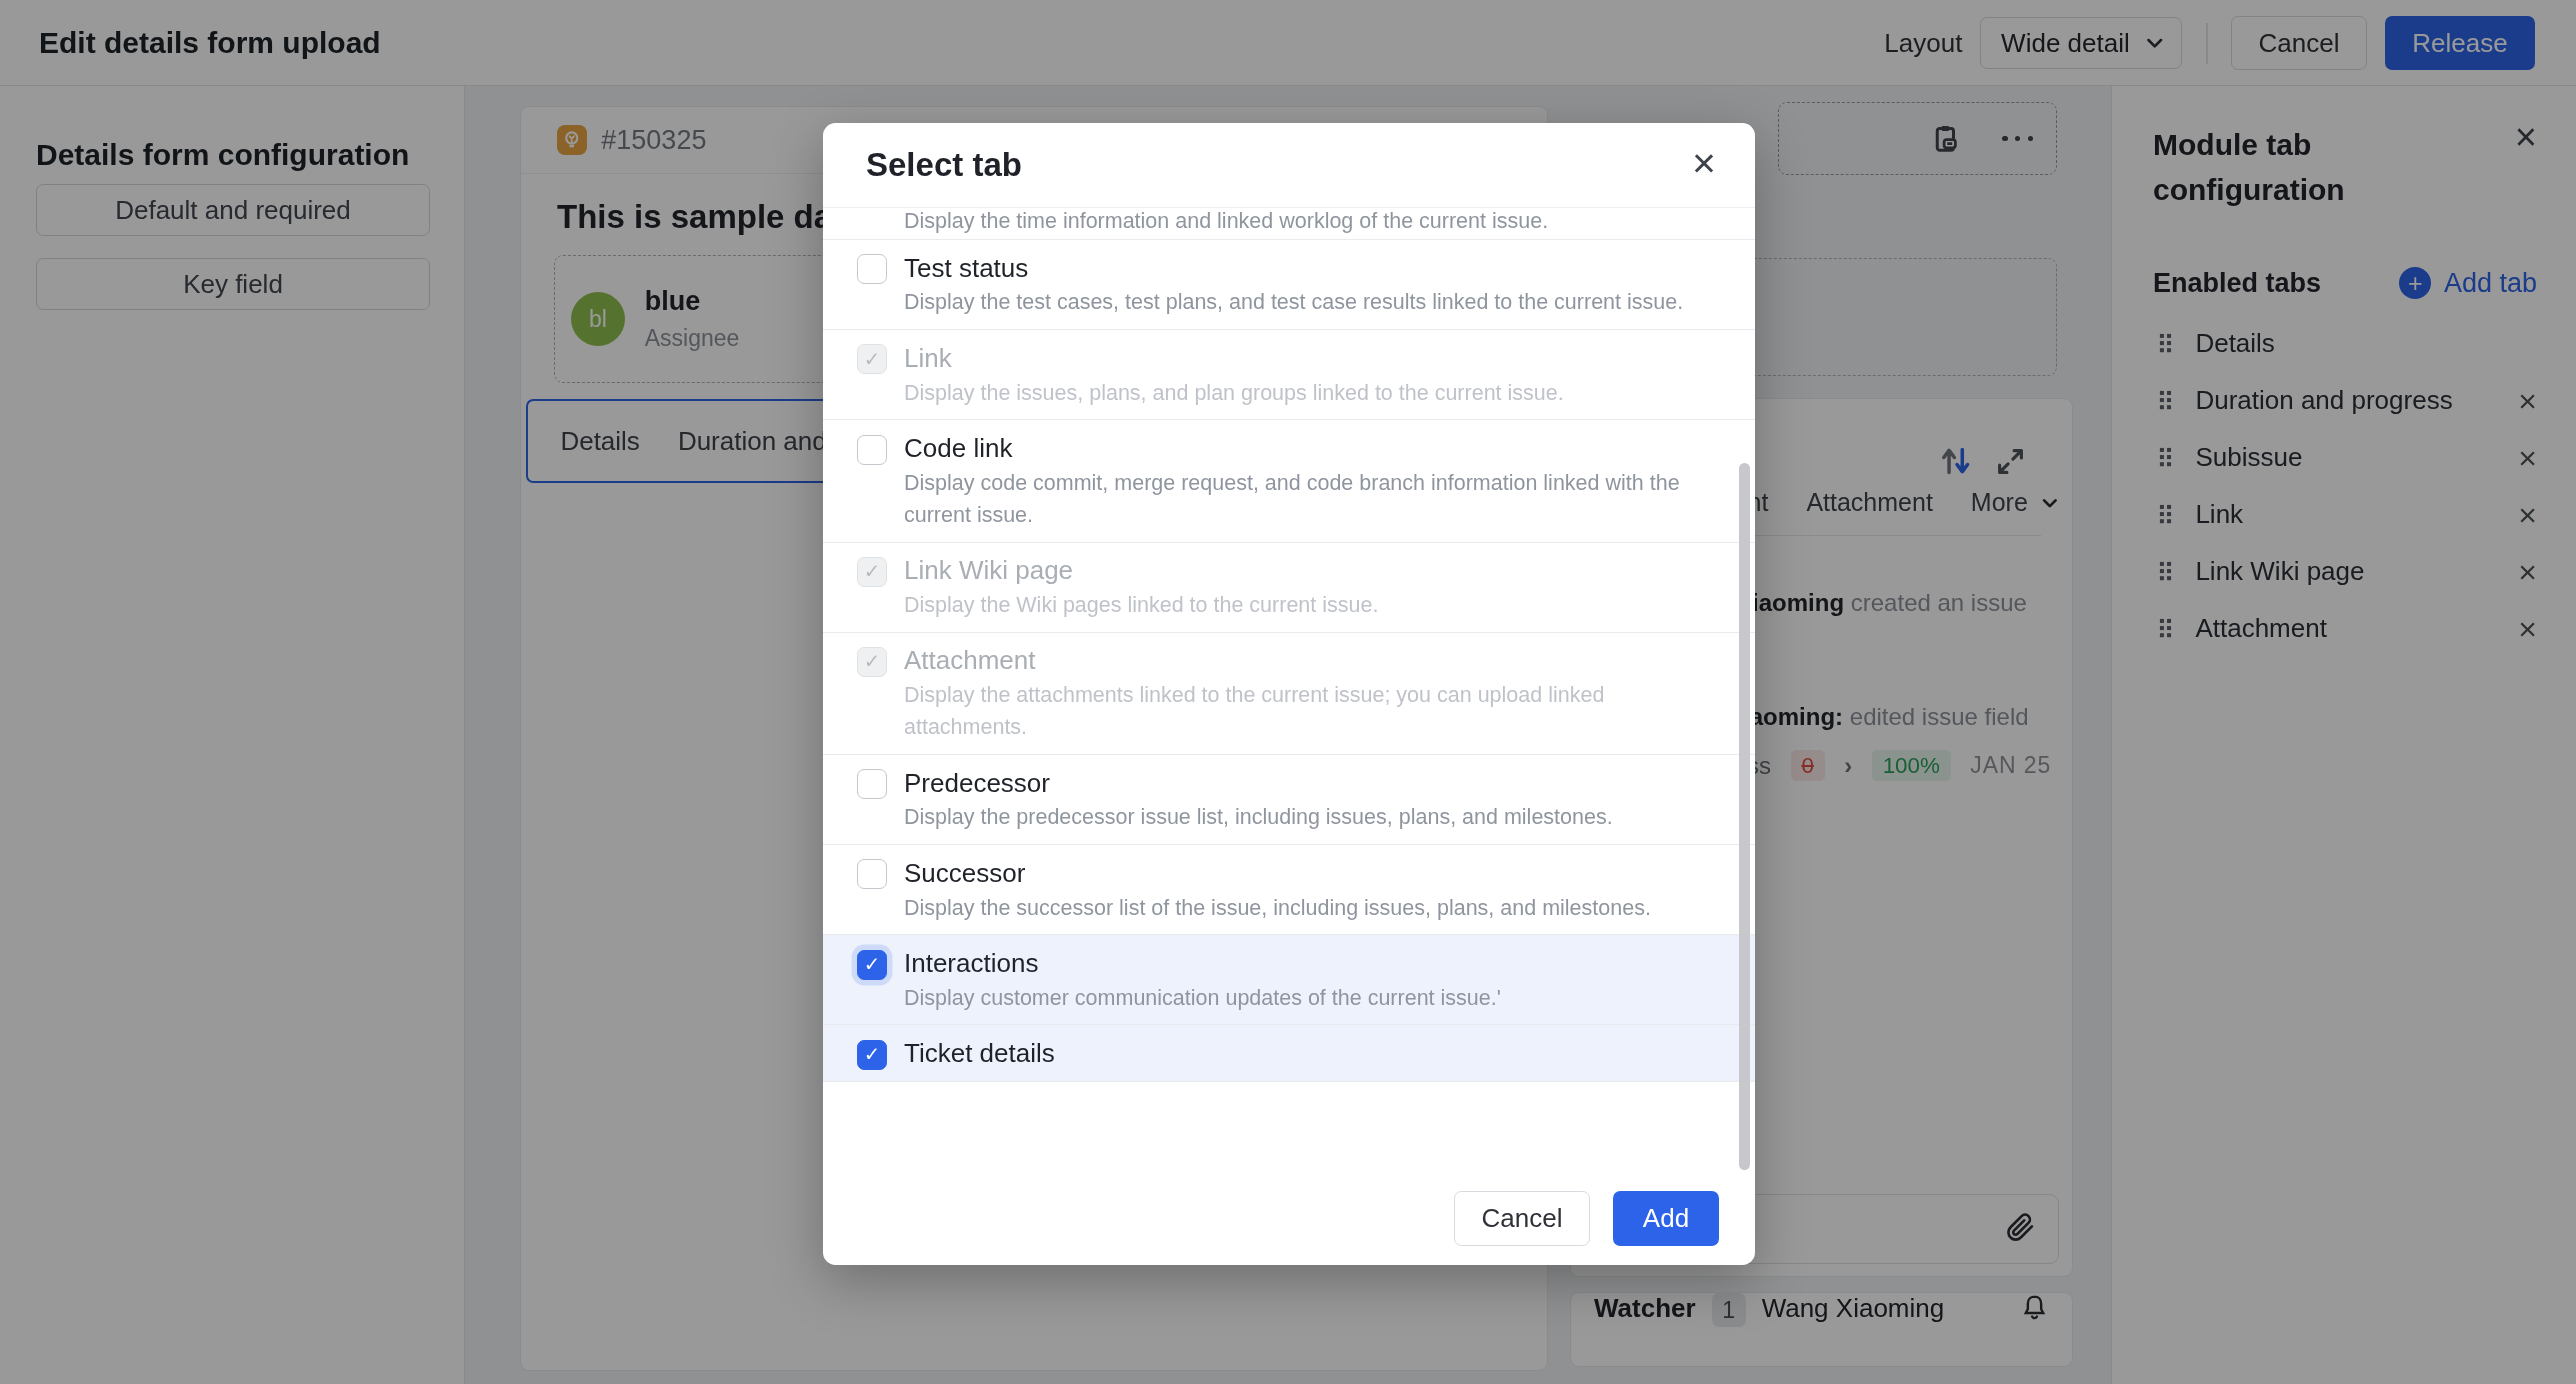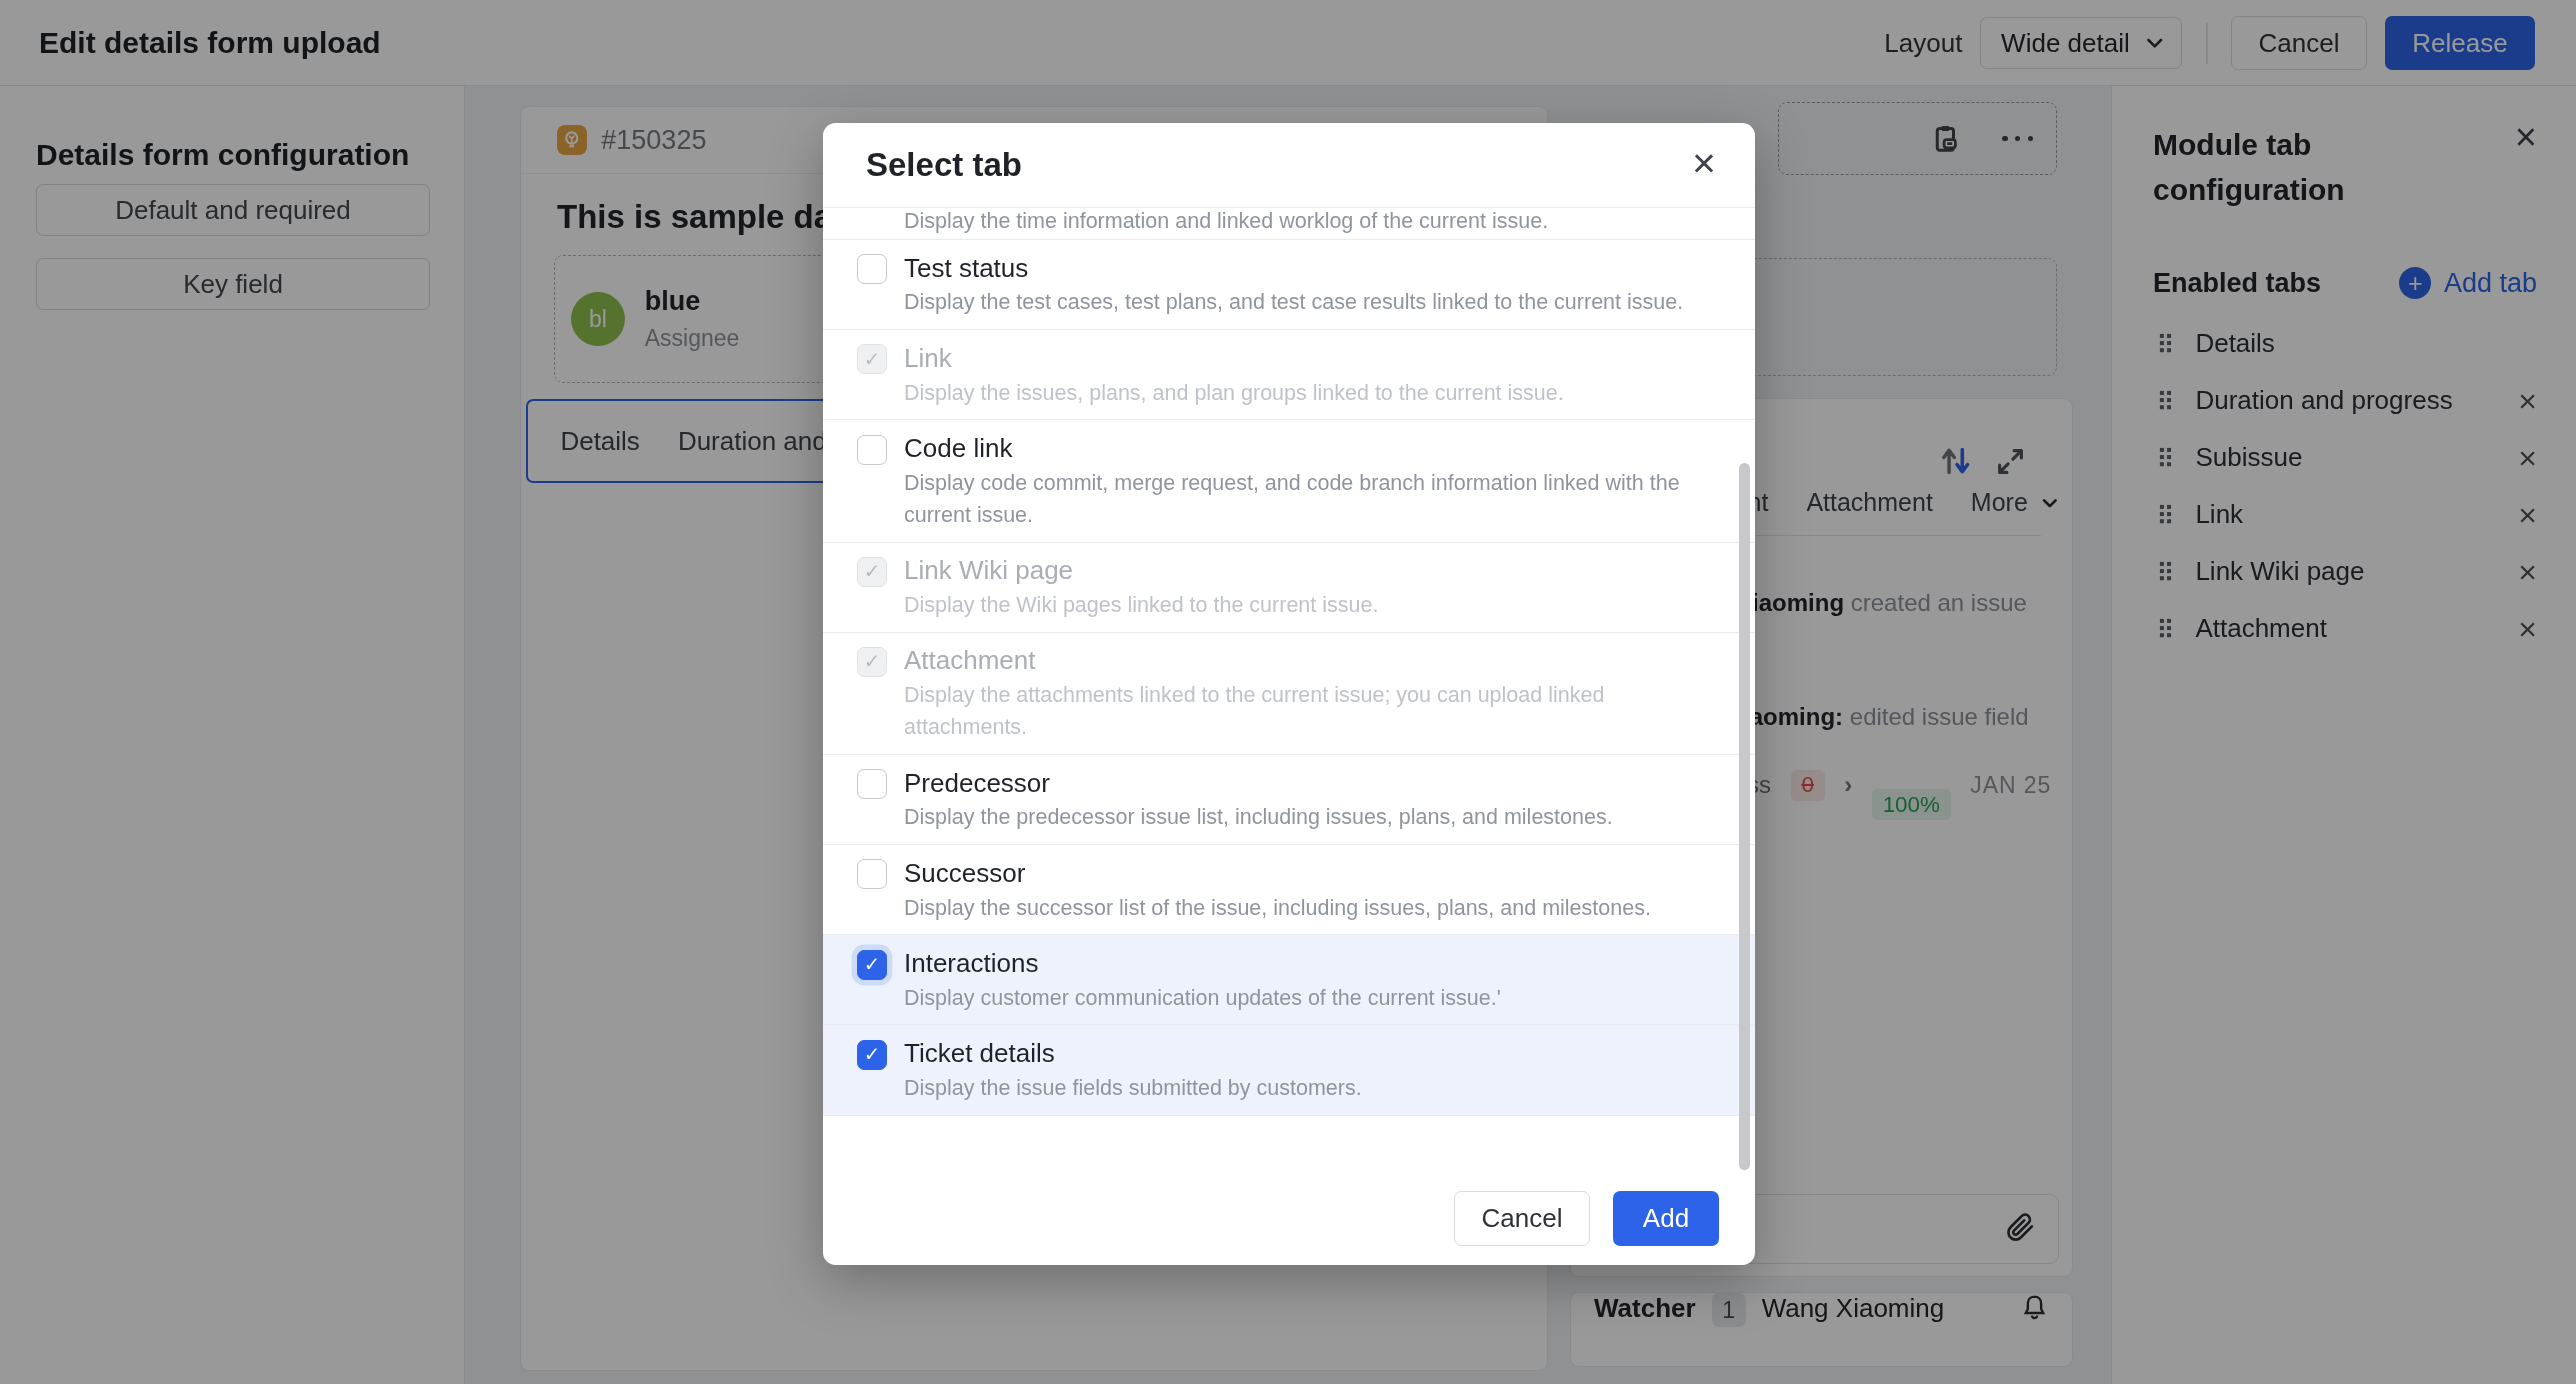--- a/index.html
+++ b/index.html
@@ -50,21 +50,21 @@
   .act-tabs .more { display:flex; align-items:center; gap:12.5px; }
   .act-div { position:absolute; left:18px; top:136px; width:452px; height:0.9px; background:#e4e6ea; }
   .feed1 { position:absolute; left:94px; top:190px; font-size:24px; white-space:nowrap; }
   .feed2 { position:absolute; left:85px; top:304px; font-size:24px; white-space:nowrap; }
   .actor { font-weight:bold; color:#23262c; }
   .action { color:#8c9198; }
   .feed3 { position:absolute; left:104px; top:351px; display:flex; align-items:center; gap:19.7px; font-size:23px; }
   .fieldname { color:#6a6f76; font-size:24px; }
   .chip { padding:2.7px 10.7px; border-radius:5.4px; font-size:22.4px; }
   .chip.old { color:var(--danger); background:#fbe9e8; text-decoration:line-through; }
-  .chip.new { color:var(--success); background:#e7f5ec;margin-top:39px; }
+  .chip.new { color:var(--success); background:#e7f5ec; }
   .arrow-r { font-size:24px; font-weight:bold; color:#6d727a; }
   .feeddate { color:#8f939a; font-size:23px; letter-spacing:0.9px; }
   .comment-box { position:absolute; left:14.3px; top:795px; width:474px; height:70px; border:1.8px solid #dfe2e6; border-radius:9px; }
   .clip { position:absolute; right:23px; top:18px; cursor:pointer; }
 
   .watcher { left:1570px; top:1292px; width:503px; height:75px; display:flex; align-items:flex-start; padding:0 23px; gap:16px; }
   .w-label { font-size:26px; font-weight:bold; color:#23262c; }
   .w-badge { min-width:34px; height:34px; padding:0 7.2px; background:#e8eaec; border-radius:7.2px; display:flex; align-items:center; justify-content:center; font-size:23px; color:#4a4e55; }
   .w-name { font-size:26px; color:#23262c; flex:1; }
 
@@ -399,21 +399,20 @@
 
       <div class="mrow hl">
         <span class="cb on ring">✓</span>
         <div class="t">Interactions</div>
         <div class="d">Display customer communication updates of the current issue.'</div>
       </div>
 
       <div class="mrow hl">
         <span class="cb on">✓</span>
         <div class="t">Ticket details</div>
-        <div class="d">Display the issue fields submitted by customers.</div>
       </div>
     </div>
 
     <div class="m-scrollbar"></div>
 
     <div class="m-ftr">
       <div class="btn ghost">Cancel</div>
       <div class="btn primary">Add</div>
     </div>
   </div>

